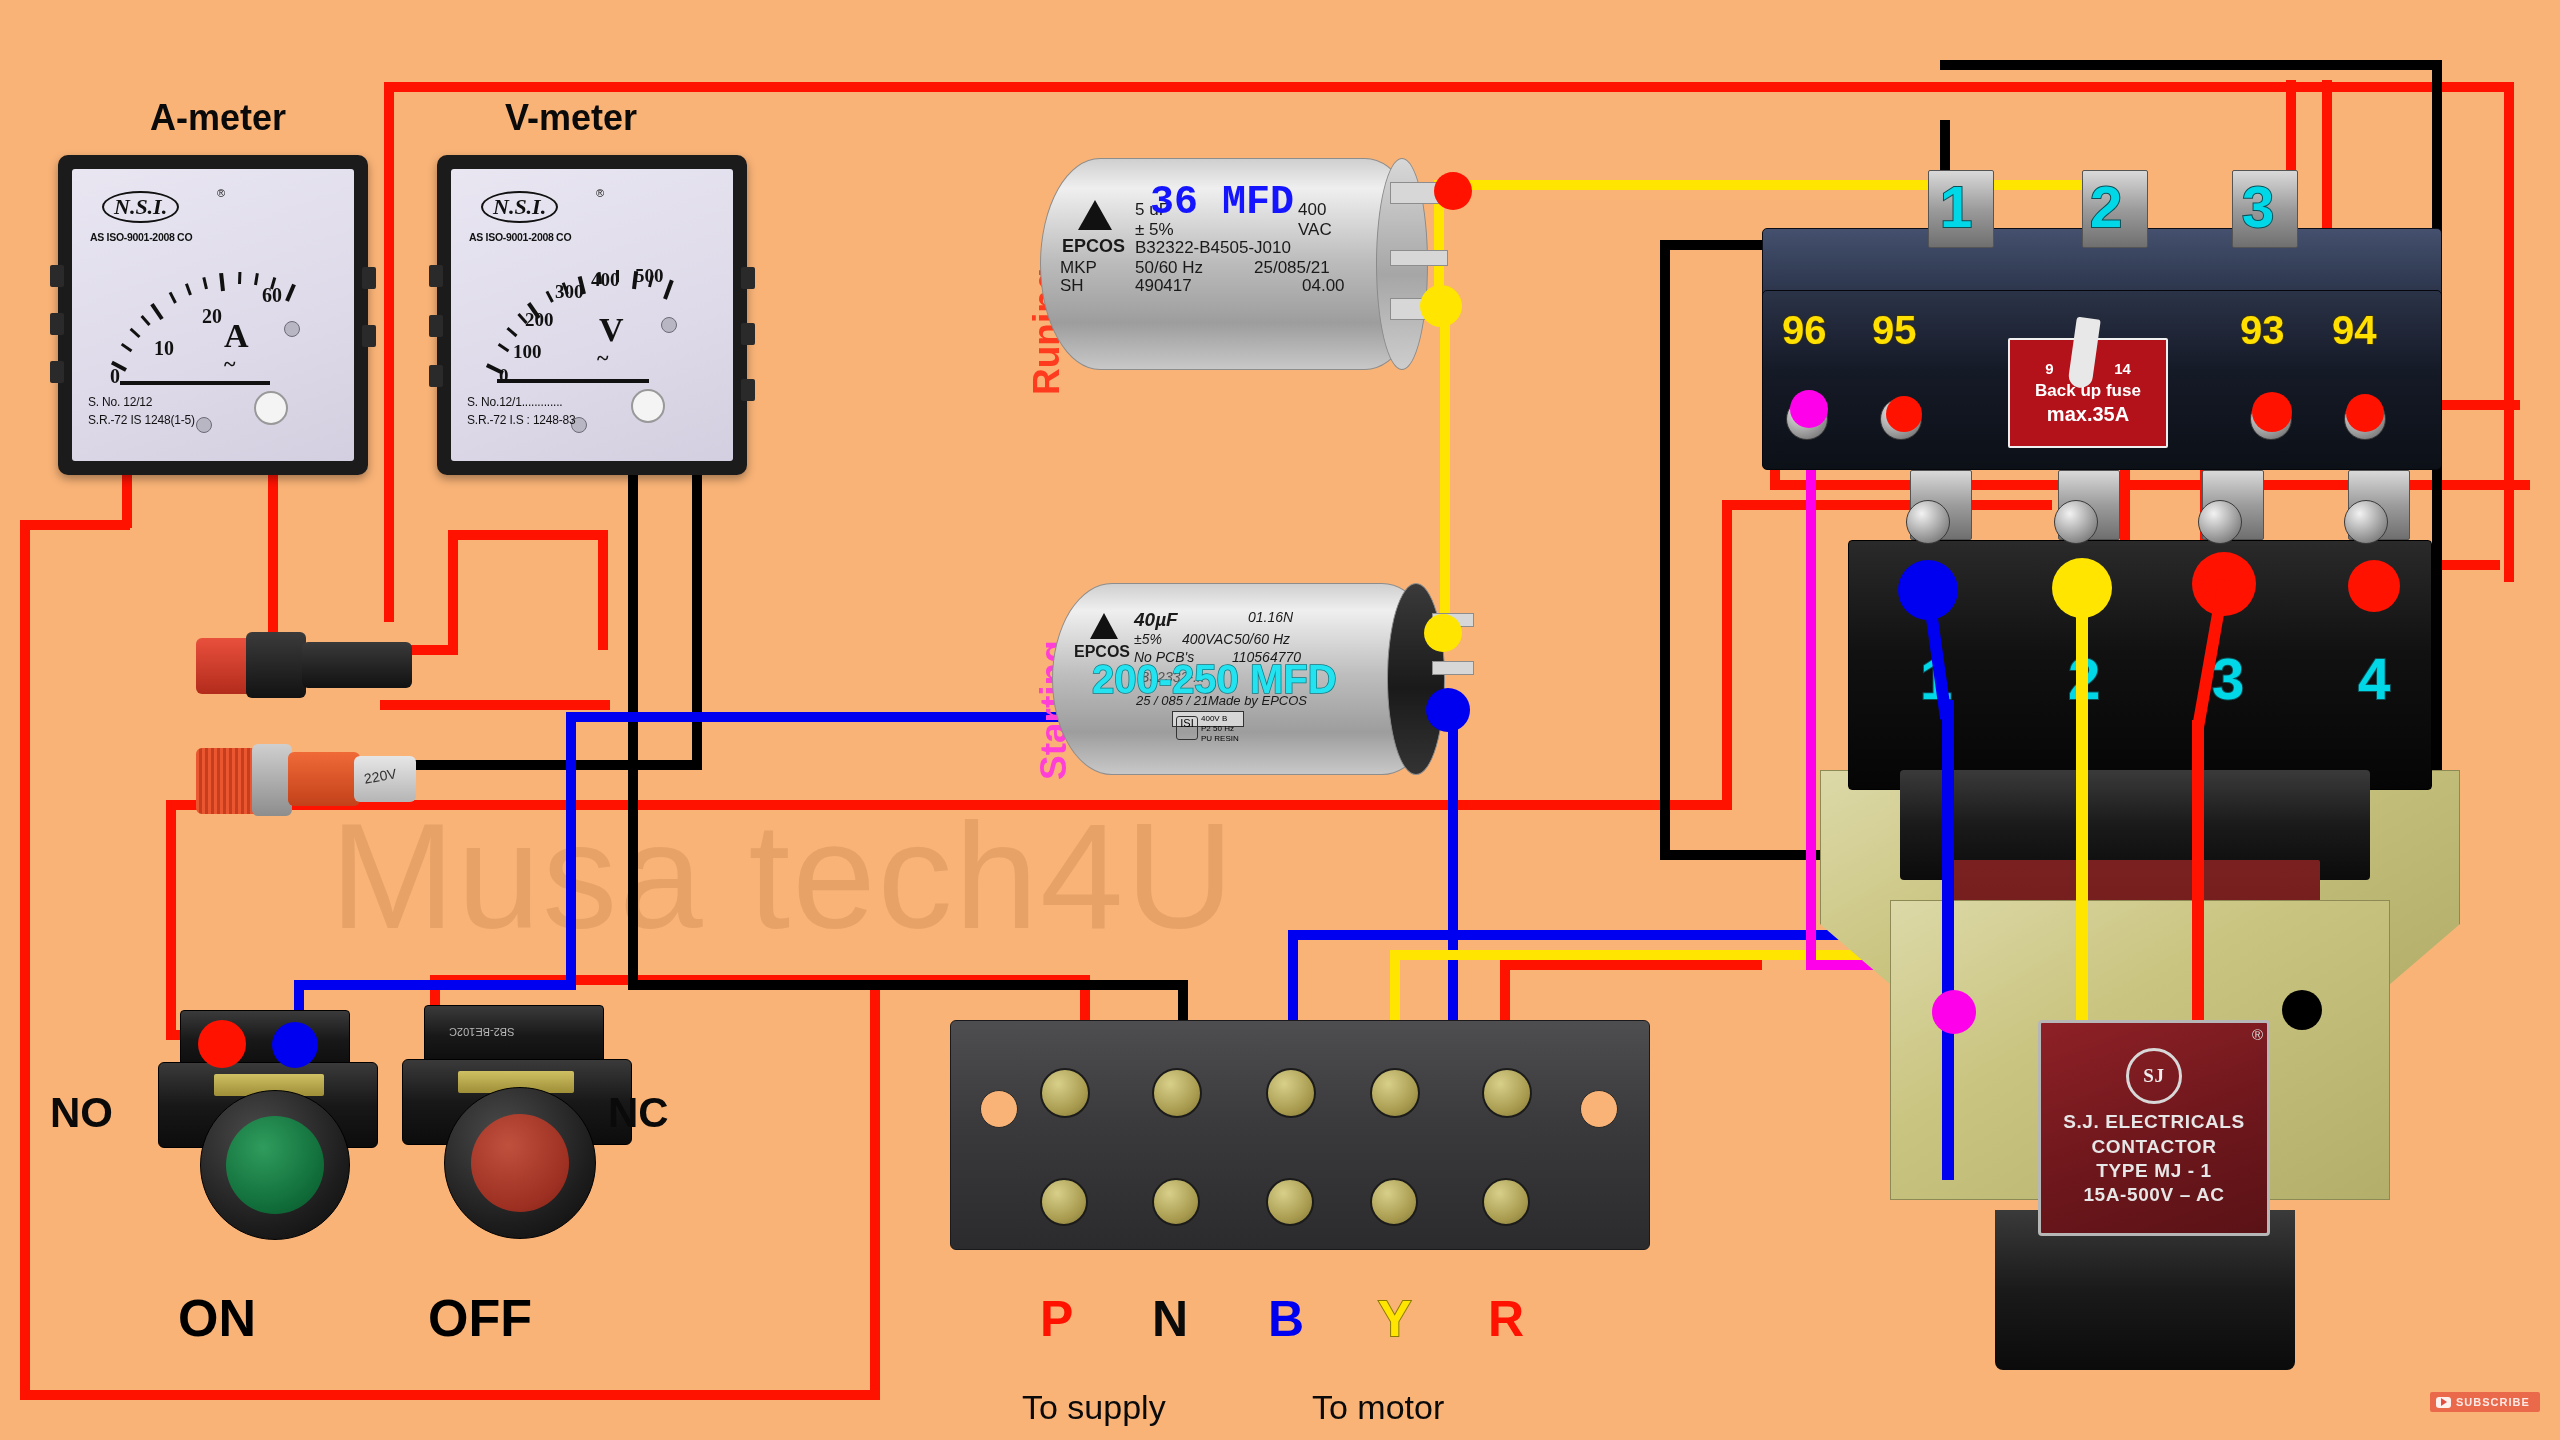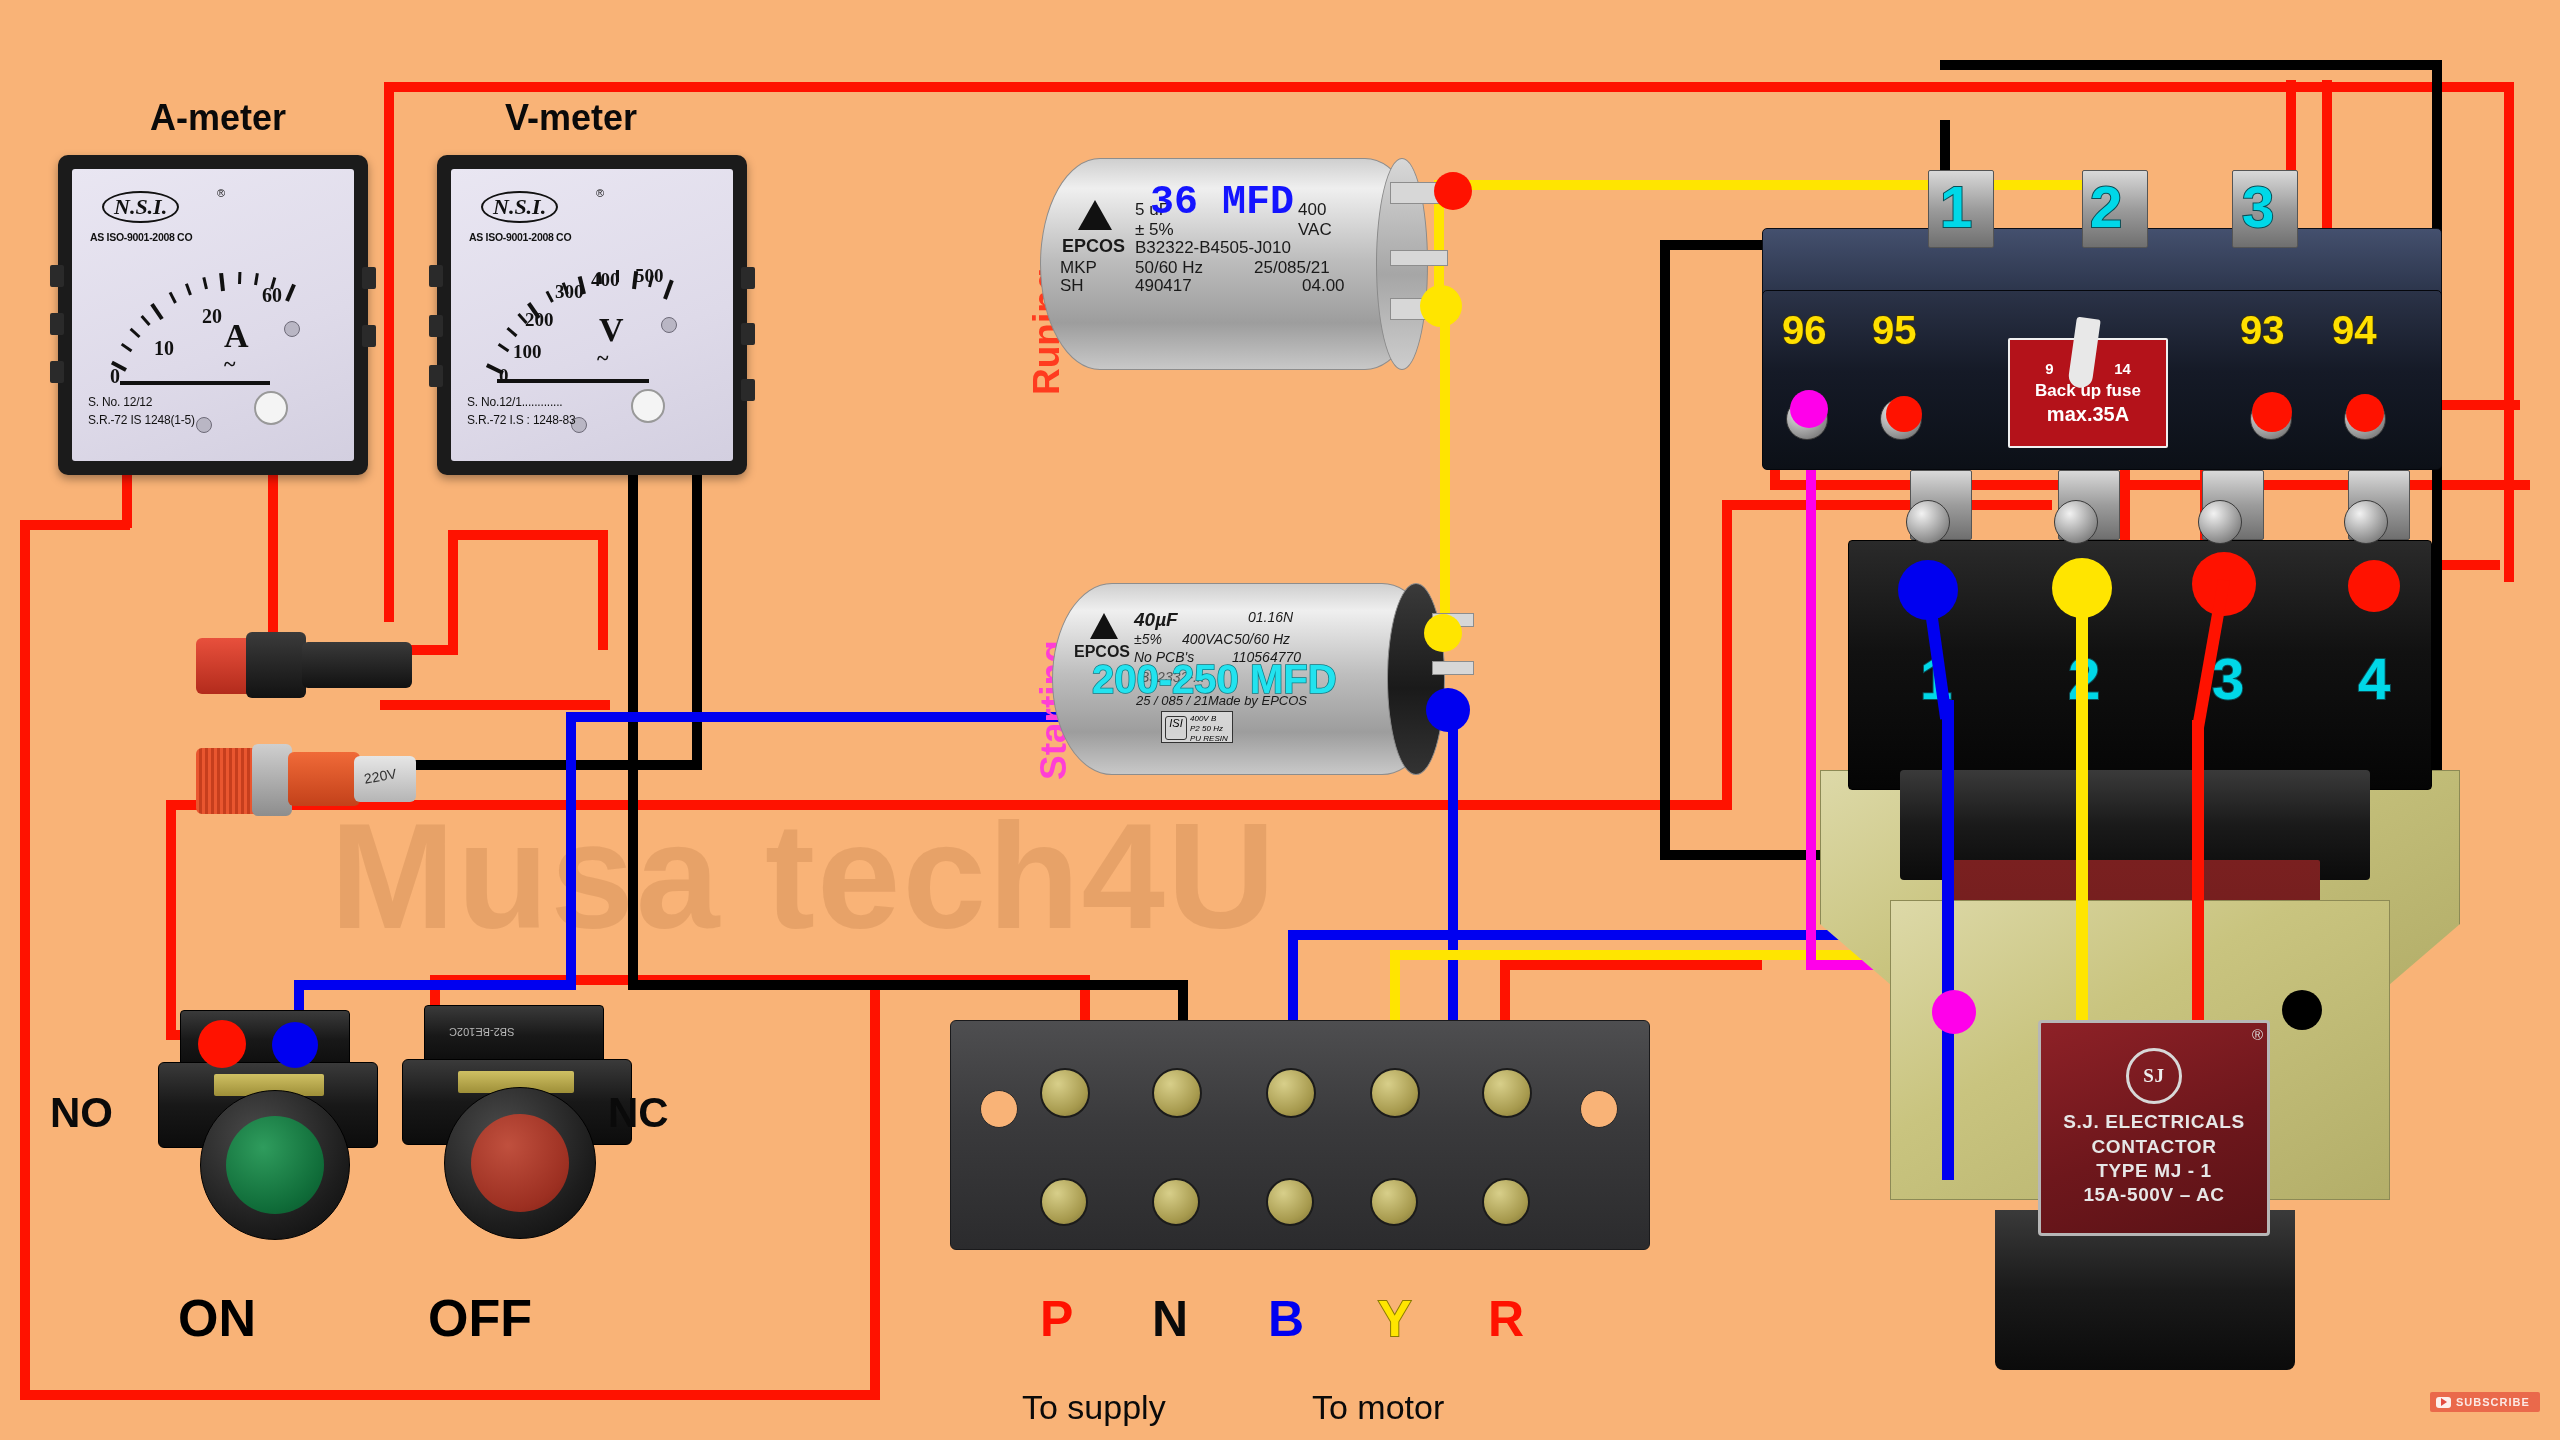--- a/index.html
+++ b/index.html
@@ -180,21 +180,21 @@
     background:radial-gradient(circle at 35% 30%,#d8cf8a,#a79a4e 65%,#7d7236);
     border:2px solid #1b1b1b;
   }
   .tb-hole{
     position:absolute;border-radius:50%;background:#f9b377;border:1px solid #2a2a2a;
   }
   .tb-letter{position:absolute;font-size:50px;font-weight:bold;}
 
   
   .watermark{
-    position:absolute;font-size:150px;font-weight:bold;
+    position:absolute;font-size:150px;font-weight:normal;
     color:rgba(168,104,55,.22); white-space:nowrap; letter-spacing:2px;
   }
   .subscribe{
     position:absolute;background:rgba(224,60,48,.62);color:rgba(255,255,255,.85);
     font-size:11px;font-weight:bold;letter-spacing:1px;border-radius:2px;
     padding:4px 10px 4px 6px;display:flex;align-items:center;gap:5px;
   }
   .yt-ico{width:15px;height:11px;background:rgba(255,255,255,.9);border-radius:3px;
           display:flex;align-items:center;justify-content:center;}
   .yt-ico i{width:0;height:0;border-left:6px solid rgba(224,60,48,.9);
@@ -429,21 +429,21 @@
     <div class="cap-txt" style="left:82px; top:48px; font-size:14px; font-style:italic;">±5%</div>
     <div class="cap-txt" style="left:130px; top:48px; font-size:14px; font-style:italic;">400VAC</div>
     <div class="cap-txt" style="left:82px; top:66px; font-size:14px; font-style:italic;">No PCB's</div>
     <div class="cap-txt" style="left:196px; top:26px; font-size:14px; font-style:italic;">01.16N</div>
     <div class="cap-txt" style="left:182px; top:48px; font-size:14px; font-style:italic;">50/60 Hz</div>
     <div class="cap-txt" style="left:180px; top:66px; font-size:14px; font-style:italic;">110564770</div>
     <div class="cap-txt" style="left:88px; top:86px; font-size:14px; font-style:italic; opacity:.65;">B32332-...</div>
     <div class="cap-txt" style="left:84px; top:110px; font-size:13px; font-style:italic;">25 / 085 / 21</div>
     <div class="cap-txt" style="left:156px; top:110px; font-size:13px; font-style:italic;">Made by EPCOS</div>
     <div class="cap-ovl-cyan" style="left:24px; top:74px;margin-left:16px;">200-250 MFD</div>
-    <div style="position:absolute;left:109px;top:128px;width:72px;height:32px;border:1px solid #333;background:rgba(255,255,255,.55);font-style:italic;">
+    <div style="position:absolute;left:120px;top:128px;width:72px;height:16px;border:1px solid #333;background:rgba(255,255,255,.55);">
       <div style="position:absolute;left:3px;top:4px;width:22px;height:24px;border:1px solid #333;border-radius:3px;font-size:11px;text-align:center;">ISI</div>
       <div style="position:absolute;left:28px;top:2px;font-size:8px;">400V  B</div>
       <div style="position:absolute;left:28px;top:12px;font-size:8px;">P2   50 Hz</div>
       <div style="position:absolute;left:28px;top:22px;font-size:8px;">PU RESIN</div>
     </div>
     <div class="cap-term" style="left:380px; top:30px; width:42px; height:14px;"></div>
     <div class="cap-term" style="left:380px; top:78px; width:42px; height:14px;"></div>
   </div>
   <div class="dot yellow" style="left:1424px; top:614px; width:38px; height:38px;"></div>
   <div class="dot blue" style="left:1426px; top:688px; width:44px; height:44px;"></div>

